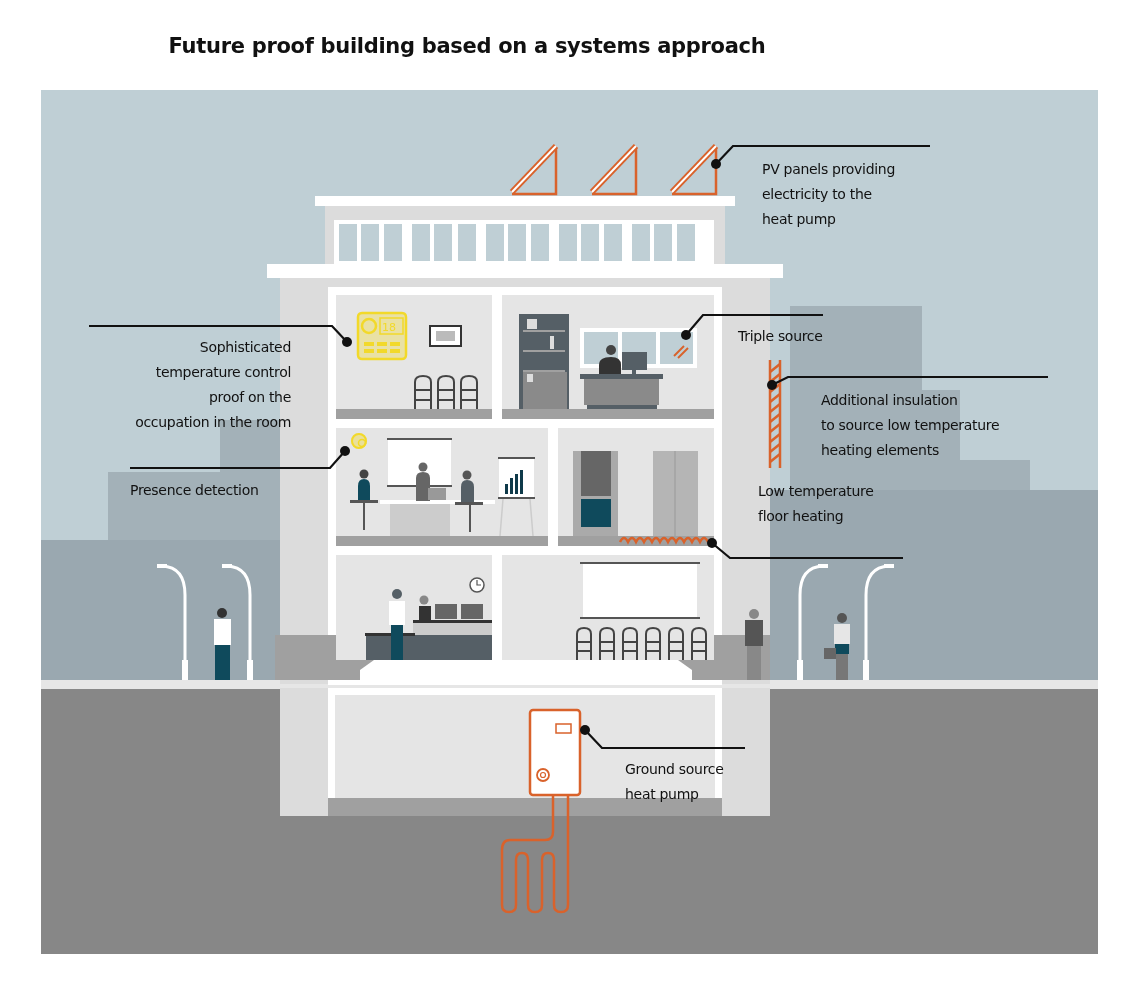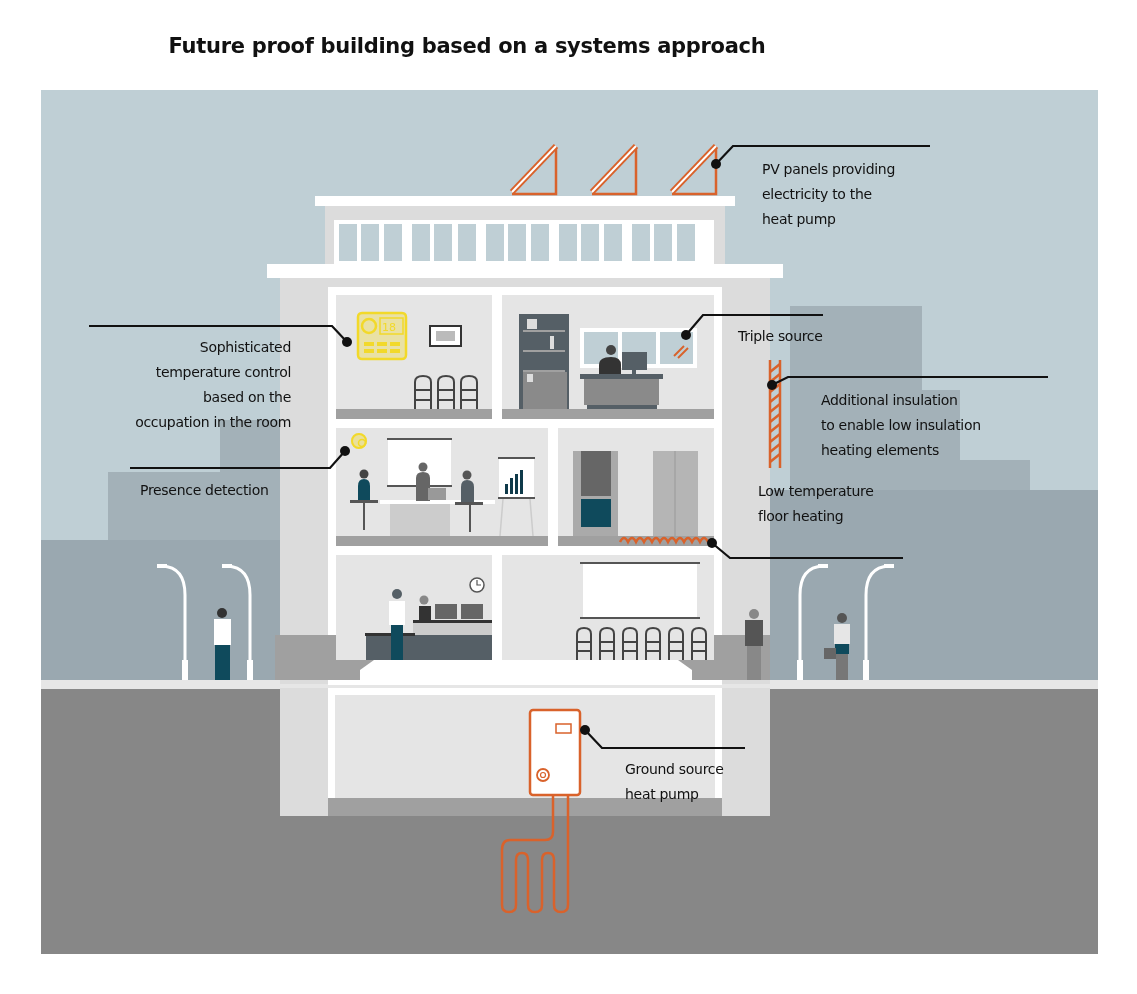--- a/index.html
+++ b/index.html
@@ -304,23 +304,23 @@
     <circle cx="712" cy="543" r="5"></circle>
     <circle cx="585" cy="730" r="5"></circle>
   </g>
 </svg>
 
 <div class="label" style="left:762px; top:157px;">PV panels providing
 electricity to the
 heat pump</div>
 <div class="label right" style="left:60px; top:335px; width:231px;">Sophisticated
 temperature control
-based on the
+proof on the
 occupation in the room</div>
 <div class="label" style="left:738px; top:324px;">Triple source</div>
 <div class="label" style="left:821px; top:388px;">Additional insulation
-to enable low insulation
+to source low temperature
 heating elements</div>
-<div class="label" style="left:140px; top:478px;">Presence detection</div>
+<div class="label" style="left:130px; top:478px;">Presence detection</div>
 <div class="label" style="left:758px; top:479px;">Low temperature
 floor heating</div>
 <div class="label" style="left:625px; top:757px;">Ground source
 heat pump</div>
 
 </body></html>

